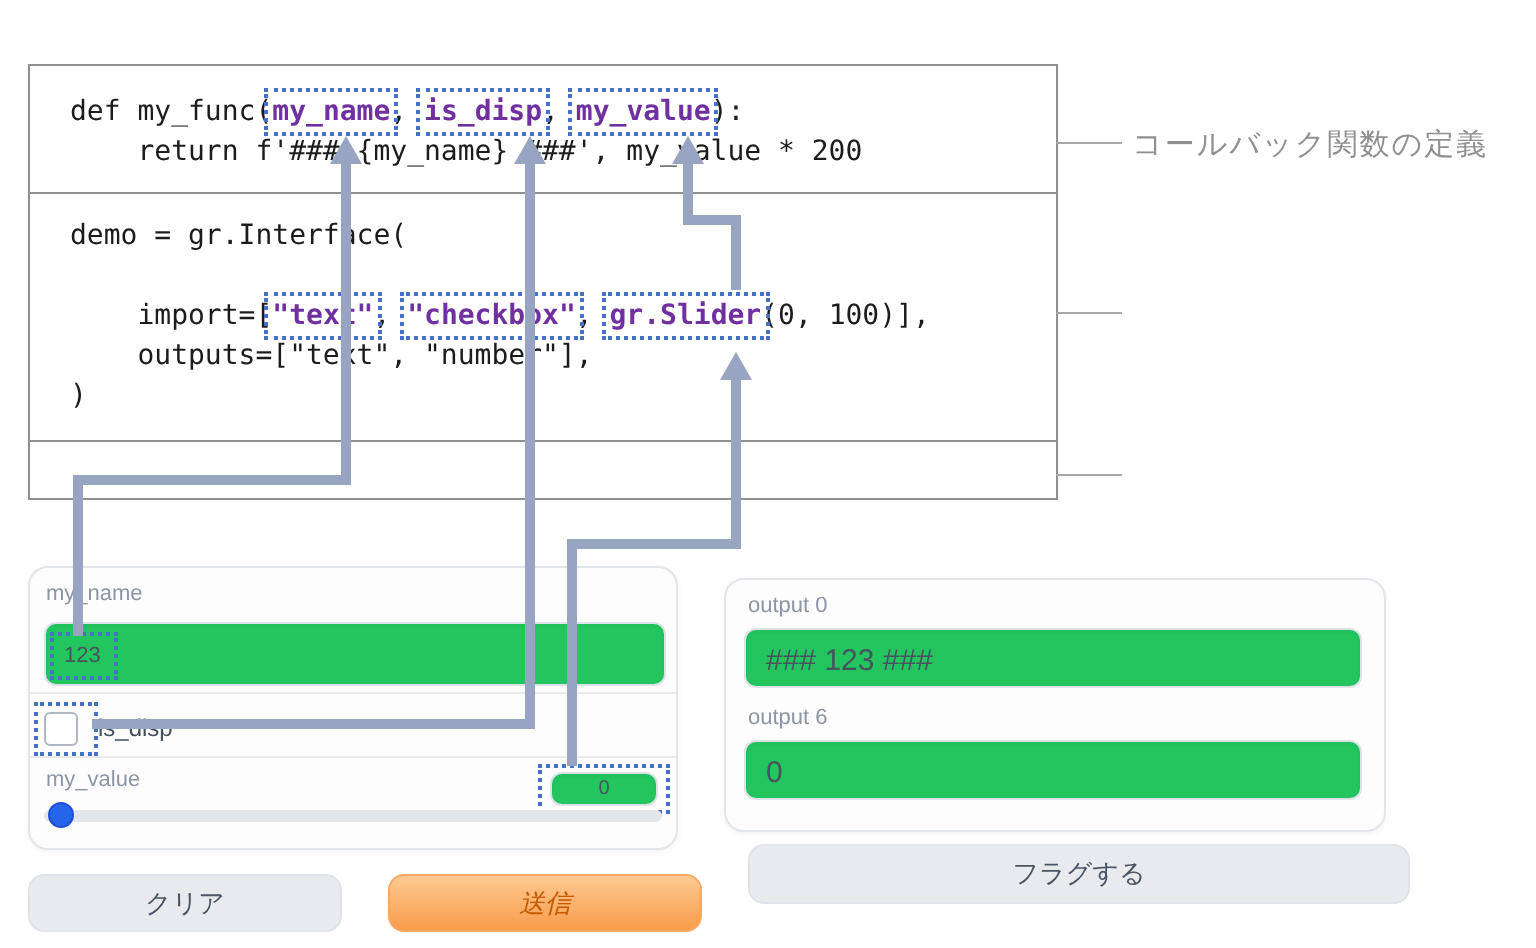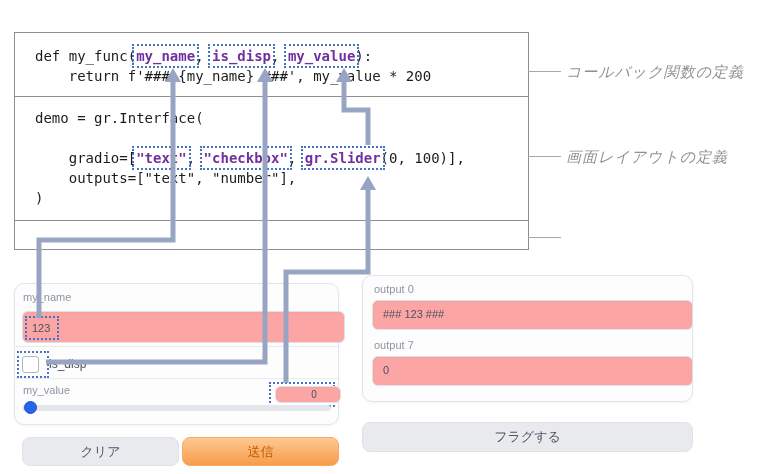--- a/index.html
+++ b/index.html
@@ -9,64 +9,63 @@
   
   .cline{position:absolute;left:35px;white-space:pre;
          font-family:"DejaVu Sans Mono",monospace;font-size:14px;line-height:20px;color:#1c1c1c;}
   .hl{color:#7030a0;font-weight:bold;outline:2px dotted #4472c4;outline-offset:2px;}
   #code-box{position:absolute;left:14px;top:32px;width:513px;height:216px;
             border:1px solid #8f8f8f;background:transparent;}
   .hdiv{position:absolute;left:14px;width:514px;height:1px;background:#8f8f8f;}
 
   
   .tick{position:absolute;left:528px;width:33px;height:1px;background:#a8a8a8;}
-  .anno{position:absolute;left:566px;font-size:15px;color:#909090;letter-spacing:1px;white-space:nowrap;font-style:italic;}
+  .anno{position:absolute;left:566px;font-size:15px;color:#909090;letter-spacing:1px;white-space:nowrap;}
 
   
   .panel{position:absolute;background:#fdfdfe;border:1px solid #e2e5ea;border-radius:10px;
          box-shadow:0 1px 3px rgba(0,0,0,0.05);}
   .flabel{position:absolute;font-size:11px;color:#8d95a3;}
-  .tbox{position:absolute;background:#fca5a5;border:1px solid #dde1e8;border-radius:6px;
-        box-shadow:inset 0 1px 2px rgba(0,0,0,0.03);padding-left:12px;}
-  .tbox .val{position:absolute;left:10px;top:7px;font-size:11px;color:#4a5260;white-space:pre;}
+  .tbox{position:absolute;background:#22c55e;border:1px solid #dde1e8;border-radius:6px;
+        box-shadow:inset 0 1px 2px rgba(0,0,0,0.03);}
+  .tbox .val{position:absolute;left:10px;top:7px;font-size:15px;color:#4a5260;white-space:pre;}
   .dot-hl{position:absolute;border:2px dotted #4472c4;}
   .rowdiv{position:absolute;left:0;width:100%;height:1px;background:#e8eaee;}
   .btn{position:absolute;display:flex;align-items:center;justify-content:center;
-       border-radius:8px;font-size:13px;cursor:pointer;}
+       border-radius:8px;font-size:13px;cursor:pointer;margin-left:12px;}
   .btn.gray{background:#e8eaee;border:1px solid #dfe2e8;color:#4b5563;}
-  .btn.orange{background:linear-gradient(#fdc991,#f89c4b);border:1px solid #f5a962;color:#c35a00;}
+  .btn.orange{background:linear-gradient(#fdc991,#f89c4b);border:1px solid #f5a962;color:#c35a00;font-style:italic;}
   #slider-track{position:absolute;left:7px;top:121px;width:309px;height:6px;border-radius:3px;background:#e3e6ea;}
   #slider-handle{position:absolute;left:9px;top:117px;width:13px;height:13px;border-radius:50%;
                  background:#2566e8;border:1px solid #1d4ed8;box-sizing:border-box;}
   #checkbox{position:absolute;left:7px;top:72px;width:15px;height:15px;background:#fff;
             border:1px solid #b0b7c3;border-radius:3px;}
   .arrow-svg{position:absolute;left:0;top:0;pointer-events:none;}
 </style>
 </head>
 <body>
 
 <div id="stage">
 
 
   <div id="code-box"></div>
   <div class="hdiv" style="top:96px"></div>
   <div class="hdiv" style="top:220px"></div>
 
   <div class="cline" style="top:46px"><span>def my_func(</span><span class="hl">my_name</span><span>, </span><span class="hl">is_disp</span><span>, </span><span class="hl">my_value</span><span>):</span></div>
   <div class="cline" style="top:66px">    return f'### {my_name} ###', my_value * 200</div>
   <div class="cline" style="top:108px">demo = gr.Interface(</div>
-  <div class="cline" style="top:148px"><span>    gradio=[</span><span class="hl">"text"</span><span>, </span><span class="hl">"checkbox"</span><span>, </span><span class="hl">gr.Slider</span><span>(0, 100)],</span></div>
+  <div class="cline" style="top:148px"><span>    import=[</span><span class="hl">"text"</span><span>, </span><span class="hl">"checkbox"</span><span>, </span><span class="hl">gr.Slider</span><span>(0, 100)],</span></div>
   <div class="cline" style="top:168px">    outputs=["text", "number"],</div>
   <div class="cline" style="top:188px">)</div>
 
   <div class="tick" style="top:71px"></div>
   <div class="tick" style="top:156px"></div>
   <div class="tick" style="top:237px"></div>
   <div class="anno" style="top:63px">コールバック関数の定義</div>
-  <div class="anno" style="top:148px">画面レイアウトの定義</div>
 
   <div class="panel" style="left:14px;top:283px;width:323px;height:140px">
     <div class="flabel" style="left:8px;top:7px">my_name</div>
     <div class="tbox" style="left:7px;top:27px;width:309px;height:30px">
       <div class="dot-hl" style="left:2px;top:4px;width:30px;height:20px">
         <div class="val" style="left:5px;top:4px;position:absolute;font-size:11px;color:#4a5260">123</div>
       </div>
     </div>
     <div class="rowdiv" style="top:62px"></div>
 
@@ -78,33 +77,33 @@
     <div class="flabel" style="left:8px;top:100px">my_value</div>
     <div class="dot-hl" style="left:254px;top:98px;width:62px;height:21px">
       <div class="tbox" style="left:4px;top:2px;width:52px;height:15px;display:flex;align-items:center;justify-content:center">
         <span style="font-size:10px;color:#4a5260">0</span>
       </div>
     </div>
     <div id="slider-track"></div>
     <div id="slider-handle"></div>
   </div>
 
-  <div class="btn gray" style="left:22px;top:437px;width:155px;height:27px">
+  <div class="btn gray" style="left:2px;top:437px;width:155px;height:27px">
       <span>クリア</span>
     </div>
   <div class="btn orange" style="left:182px;top:437px;width:155px;height:27px">
       <span>送信</span>
     </div>
 
-  <div class="panel" style="left:362px;top:275px;width:329px;height:125px">
+  <div class="panel" style="left:362px;top:289px;width:329px;height:125px">
     <div class="flabel" style="left:11px;top:7px">output 0</div>
     <div class="tbox" style="left:9px;top:24px;width:307px;height:28px">
       <div class="val">### 123 ###</div>
     </div>
-    <div class="flabel" style="left:11px;top:63px">output 7</div>
+    <div class="flabel" style="left:11px;top:63px">output 6</div>
     <div class="tbox" style="left:9px;top:80px;width:307px;height:28px">
       <div class="val">0</div>
     </div>
   </div>
   <div class="btn gray" style="left:362px;top:422px;width:329px;height:28px">
       <span>フラグする</span>
     </div>
 
   <svg class="arrow-svg" width="768" height="474" viewBox="0 0 768 474">
     <defs>

